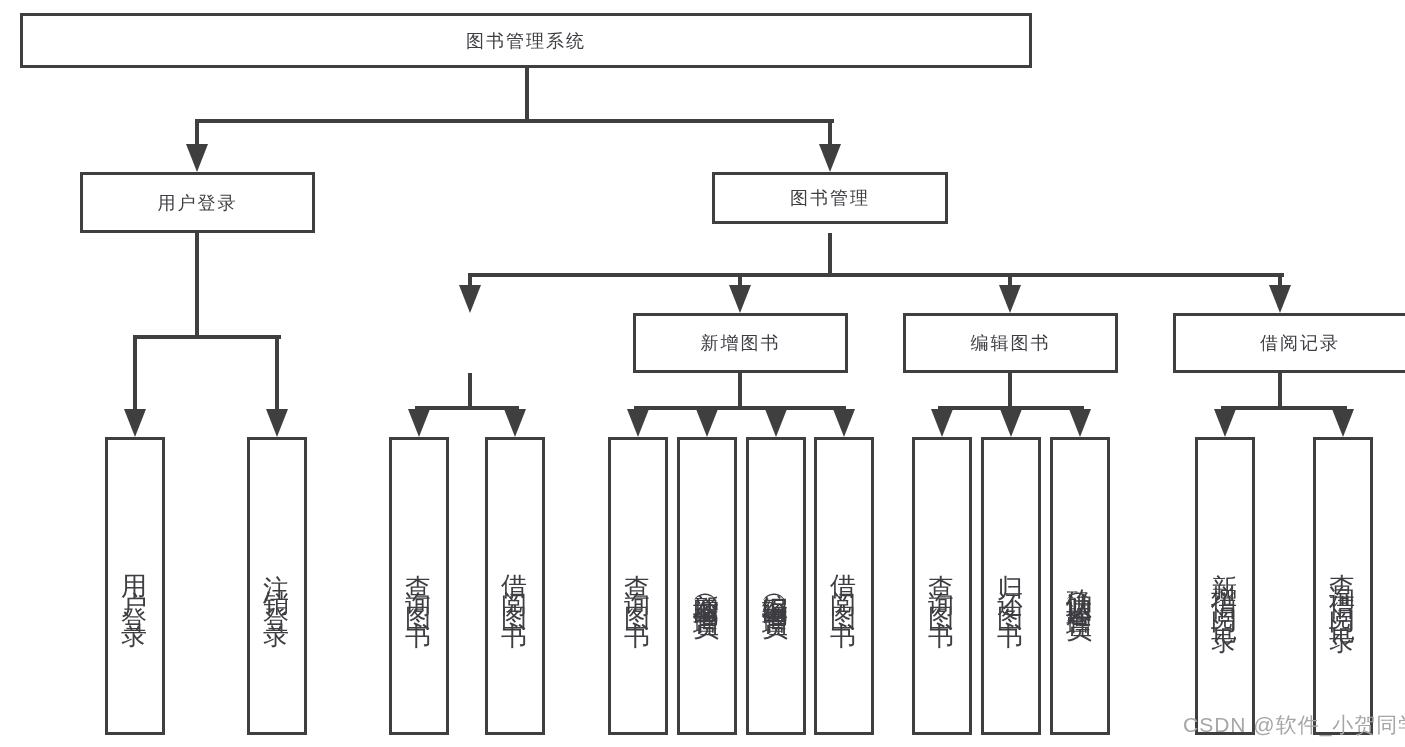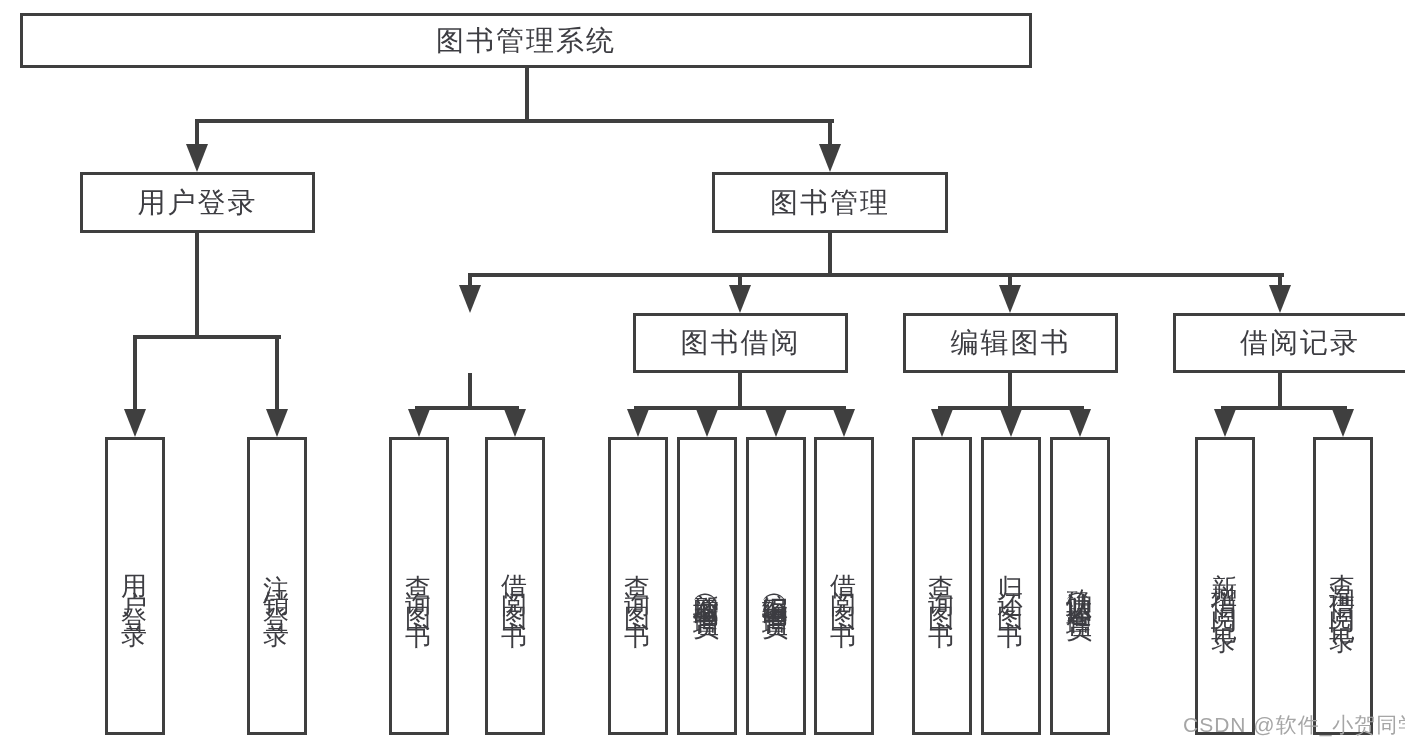--- a/index.html
+++ b/index.html
@@ -6,21 +6,21 @@
   #canvas {
     position:relative; width:1405px; height:747px; background:#ffffff;
     font-family:"Liberation Sans","DejaVu Sans",sans-serif;
     color:#3d3d42; overflow:hidden;
   }
   .box {
     position:absolute; box-sizing:border-box;
     border:3px solid #3f3f3f; background:#ffffff;
     display:flex; align-items:center; justify-content:center;
   }
-  .hlabel { font-size:28px; letter-spacing:2px; white-space:nowrap; }
+  .hlabel { font-size:18px; letter-spacing:2px; white-space:nowrap; }
   .leaf .vlabel {
     writing-mode:vertical-rl; text-orientation:mixed;
     font-size:26px; white-space:nowrap;
   }
   .ls16 { letter-spacing:16px; }
   .ls11 { letter-spacing:11px; }
   .ls4  { letter-spacing:4px; }
   .ls3  { letter-spacing:3px; }
   .vline, .hline { position:absolute; background:#3f3f3f; }
   .vline { width:4px; }
@@ -49,21 +49,21 @@
   <div class="vline" style="left:525px; top:68px; height:55px;"></div>
   <div class="hline" style="left:195px; top:119px; width:639px;"></div>
   <div class="vline" style="left:195px; top:119px; height:27px;"></div>
   <div class="arrowhead" style="left:186px; top:144px;"></div>
   <div class="vline" style="left:828px; top:119px; height:27px;"></div>
   <div class="arrowhead" style="left:819px; top:144px;"></div>
 
   <div class="box" style="left:80px; top:172px; width:235px; height:61px;">
     <span class="hlabel">用户登录</span>
   </div>
-  <div class="box" style="left:712px; top:172px; width:236px; height:61px;">
+  <div class="box" style="left:712px; top:172px; width:236px; height:52px;">
     <span class="hlabel">图书管理</span>
   </div>
 
   <div class="vline" style="left:195px; top:233px; height:106px;"></div>
   <div class="hline" style="left:133px; top:335px; width:148px;"></div>
   <div class="vline" style="left:133px; top:335px; height:76px;"></div>
   <div class="arrowhead" style="left:124px; top:409px;"></div>
   <div class="vline" style="left:275px; top:335px; height:76px;"></div>
   <div class="arrowhead" style="left:266px; top:409px;"></div>
 
@@ -72,21 +72,21 @@
   <div class="vline" style="left:468px; top:273px; height:14px;"></div>
   <div class="arrowhead" style="left:459px; top:285px;"></div>
   <div class="vline" style="left:738px; top:273px; height:14px;"></div>
   <div class="arrowhead" style="left:729px; top:285px;"></div>
   <div class="vline" style="left:1008px; top:273px; height:14px;"></div>
   <div class="arrowhead" style="left:999px; top:285px;"></div>
   <div class="vline" style="left:1278px; top:273px; height:14px;"></div>
   <div class="arrowhead" style="left:1269px; top:285px;"></div>
 
   <div class="box" style="left:633px; top:313px; width:215px; height:60px;">
-    <span class="hlabel">图书借阅</span>
+    <span class="hlabel">新增图书</span>
   </div>
   <div class="box" style="left:903px; top:313px; width:215px; height:60px;">
     <span class="hlabel">编辑图书</span>
   </div>
   <div class="box" style="left:1173px; top:313px; width:254px; height:60px;">
     <span class="hlabel">借阅记录</span>
   </div>
 
   <div class="vline" style="left:468px; top:373px; height:37px;"></div>
   <div class="vline" style="left:738px; top:373px; height:37px;"></div>

